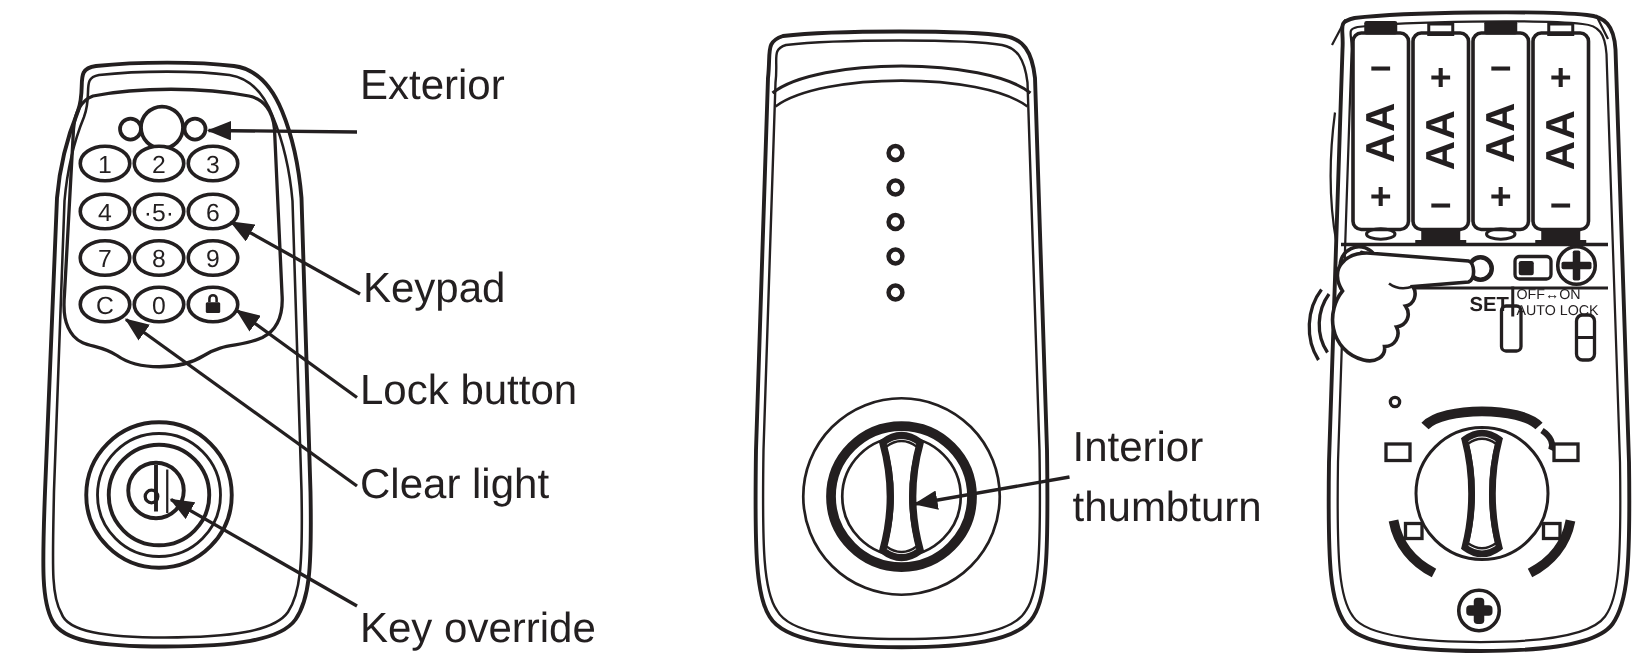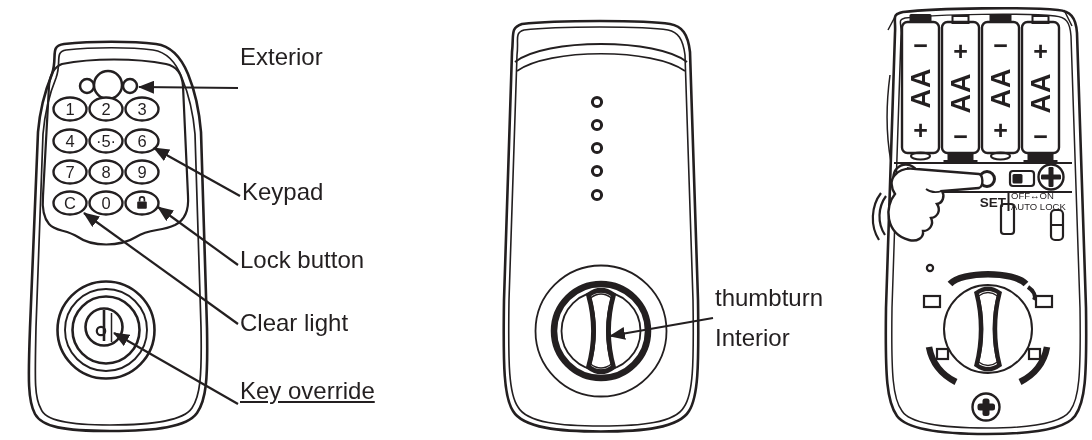--- a/index.html
+++ b/index.html
@@ -2,21 +2,21 @@
 <html><head>
 <meta charset="utf-8">
 <style>
   html,body{margin:0;padding:0;background:#ffffff;}
   .stage{
     position:relative;width:1092px;height:440px;background:#ffffff;overflow:hidden;
     font-family:"Liberation Sans",sans-serif;color:#231f20;
   }
   .stage svg{position:absolute;left:0;top:0;}
   .callout{
-    position:absolute;font-size:24px;line-height:40px;color:#231f20;
+    position:absolute;font-size:28px;line-height:40px;color:#231f20;
     white-space:nowrap;letter-spacing:0;
   }
   svg text{font-family:"Liberation Sans",sans-serif;fill:#231f20;}
   .keytxt{font-size:16.5px;}
   .poltxt{font-size:25px;font-weight:bold;}
   .aatxt{font-size:27px;font-weight:bold;letter-spacing:1px;}
   .settxt{font-size:13.5px;font-weight:bold;}
   .switchtxt{font-size:9.5px;}
 </style>
 </head>
@@ -243,19 +243,19 @@
     <line x1="713" y1="318" x2="610" y2="336" marker-end="url(#ah)"></line>
   </g>
 </svg>
 
 <div class="callout" style="left:240px;top:37px;">
   <div>Exterior</div>
 </div>
 <div class="callout" style="left:240px;top:240px;">Lock button</div>
 <div class="callout" style="left:242px;top:172px;">Keypad</div>
 <div class="callout" style="left:240px;top:303px;">Clear light</div>
-<div class="callout" style="left:240px;top:371px;text-decoration:underline;">Key override</div>
+<div class="callout" style="left:240px;top:399px;">Key override</div>
 <div class="callout" style="left:715px;top:278px;">
+  <div>Interior</div>
   <div>thumbturn</div>
-  <div>Interior</div>
 </div>
 
 </div>
 
 </body></html>

